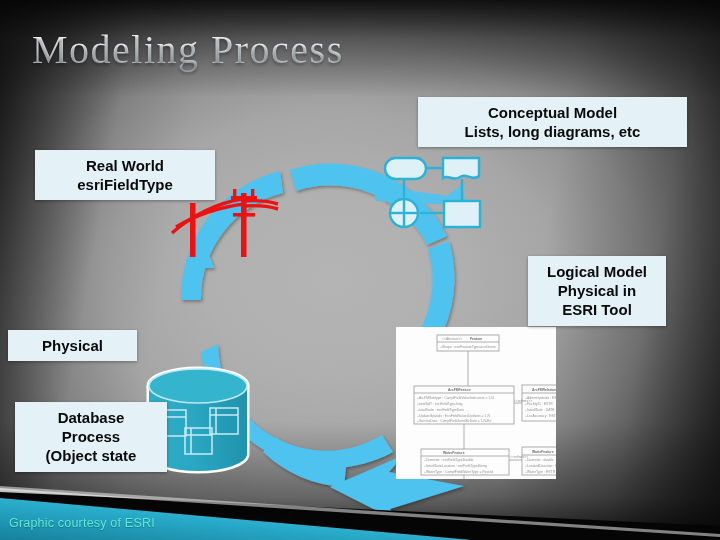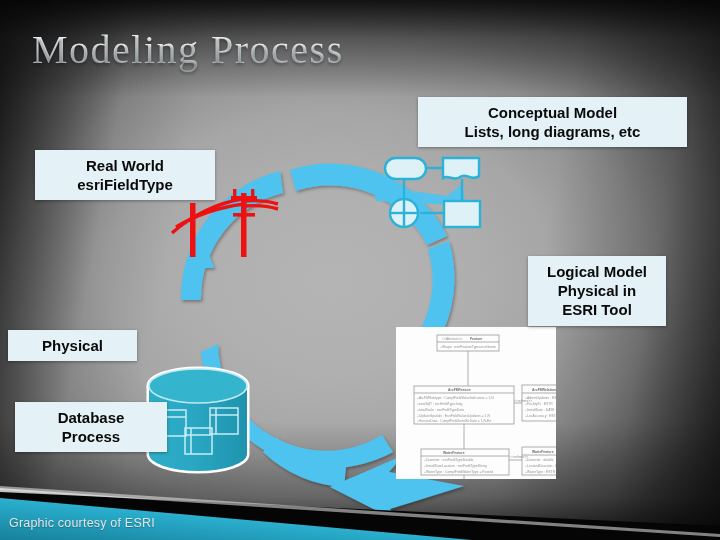--- a/index.html
+++ b/index.html
@@ -105,21 +105,21 @@
   #art-cylinder  { left: 142px; top: 366px; }
   #art-uml       { left: 396px; top: 327px; }
 
   
   .banner { position: absolute; left: 0; bottom: 0; }
 
   .footer-note {
     position: absolute;
     left: 9px;
     bottom: 10px;
-    color: #e5e5e5;
+    color: #5eead4;
     font-size: 12.5px;
     font-family: "Liberation Sans", sans-serif;
     letter-spacing: 0.2px;
     text-shadow: 0 1px 1px rgba(0,0,0,0.25);
   }
 
   
   .uml-t { font-family: "Liberation Sans", sans-serif; fill: #6e6e6e; }
 </style>
 </head>
@@ -334,20 +334,21 @@
     <span class="ln">ESRI Tool</span>
   </div>
 
   <div class="label-box" id="lbl-physical">
     <span class="ln">Physical</span>
   </div>
 
   <div class="label-box" id="lbl-dbschema">
     <span class="ln">Database</span>
     <span class="ln">Process</span>
+    <span class="ln">(Object state</span>
   </div>
 
   <div class="title">Modeling Process</div>
 
   <svg class="banner" width="720" height="110" viewBox="0 0 720 110">
     <defs>
       <linearGradient id="tealg" x1="0" y1="1" x2="1" y2="0">
         <stop offset="0%" stop-color="#17819c"></stop>
         <stop offset="45%" stop-color="#28abca"></stop>
         <stop offset="100%" stop-color="#6fd3e8"></stop>

